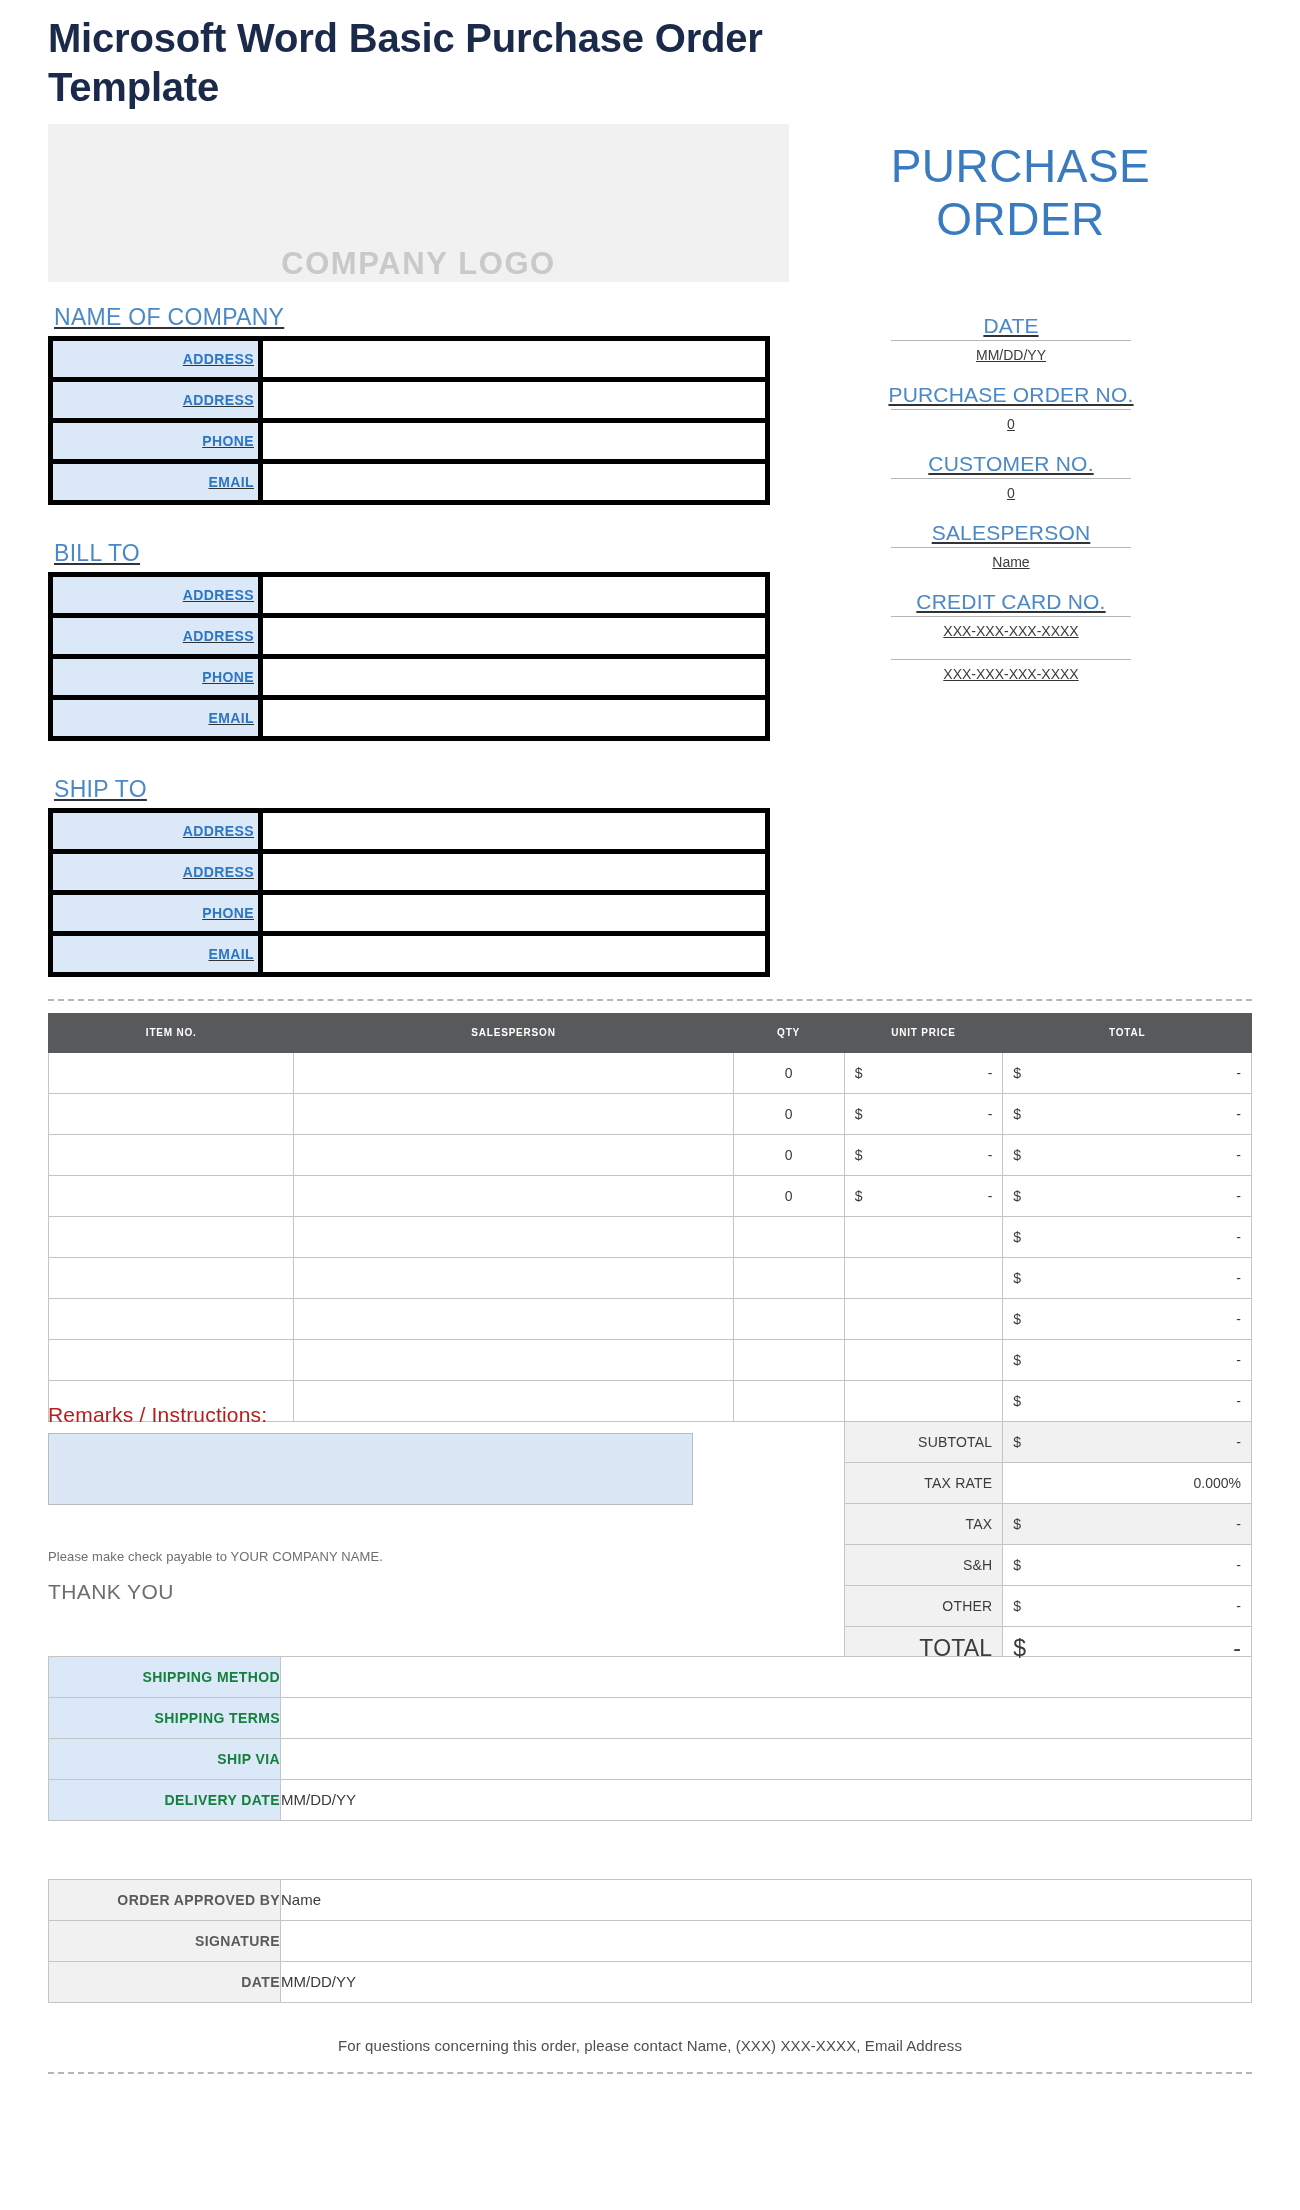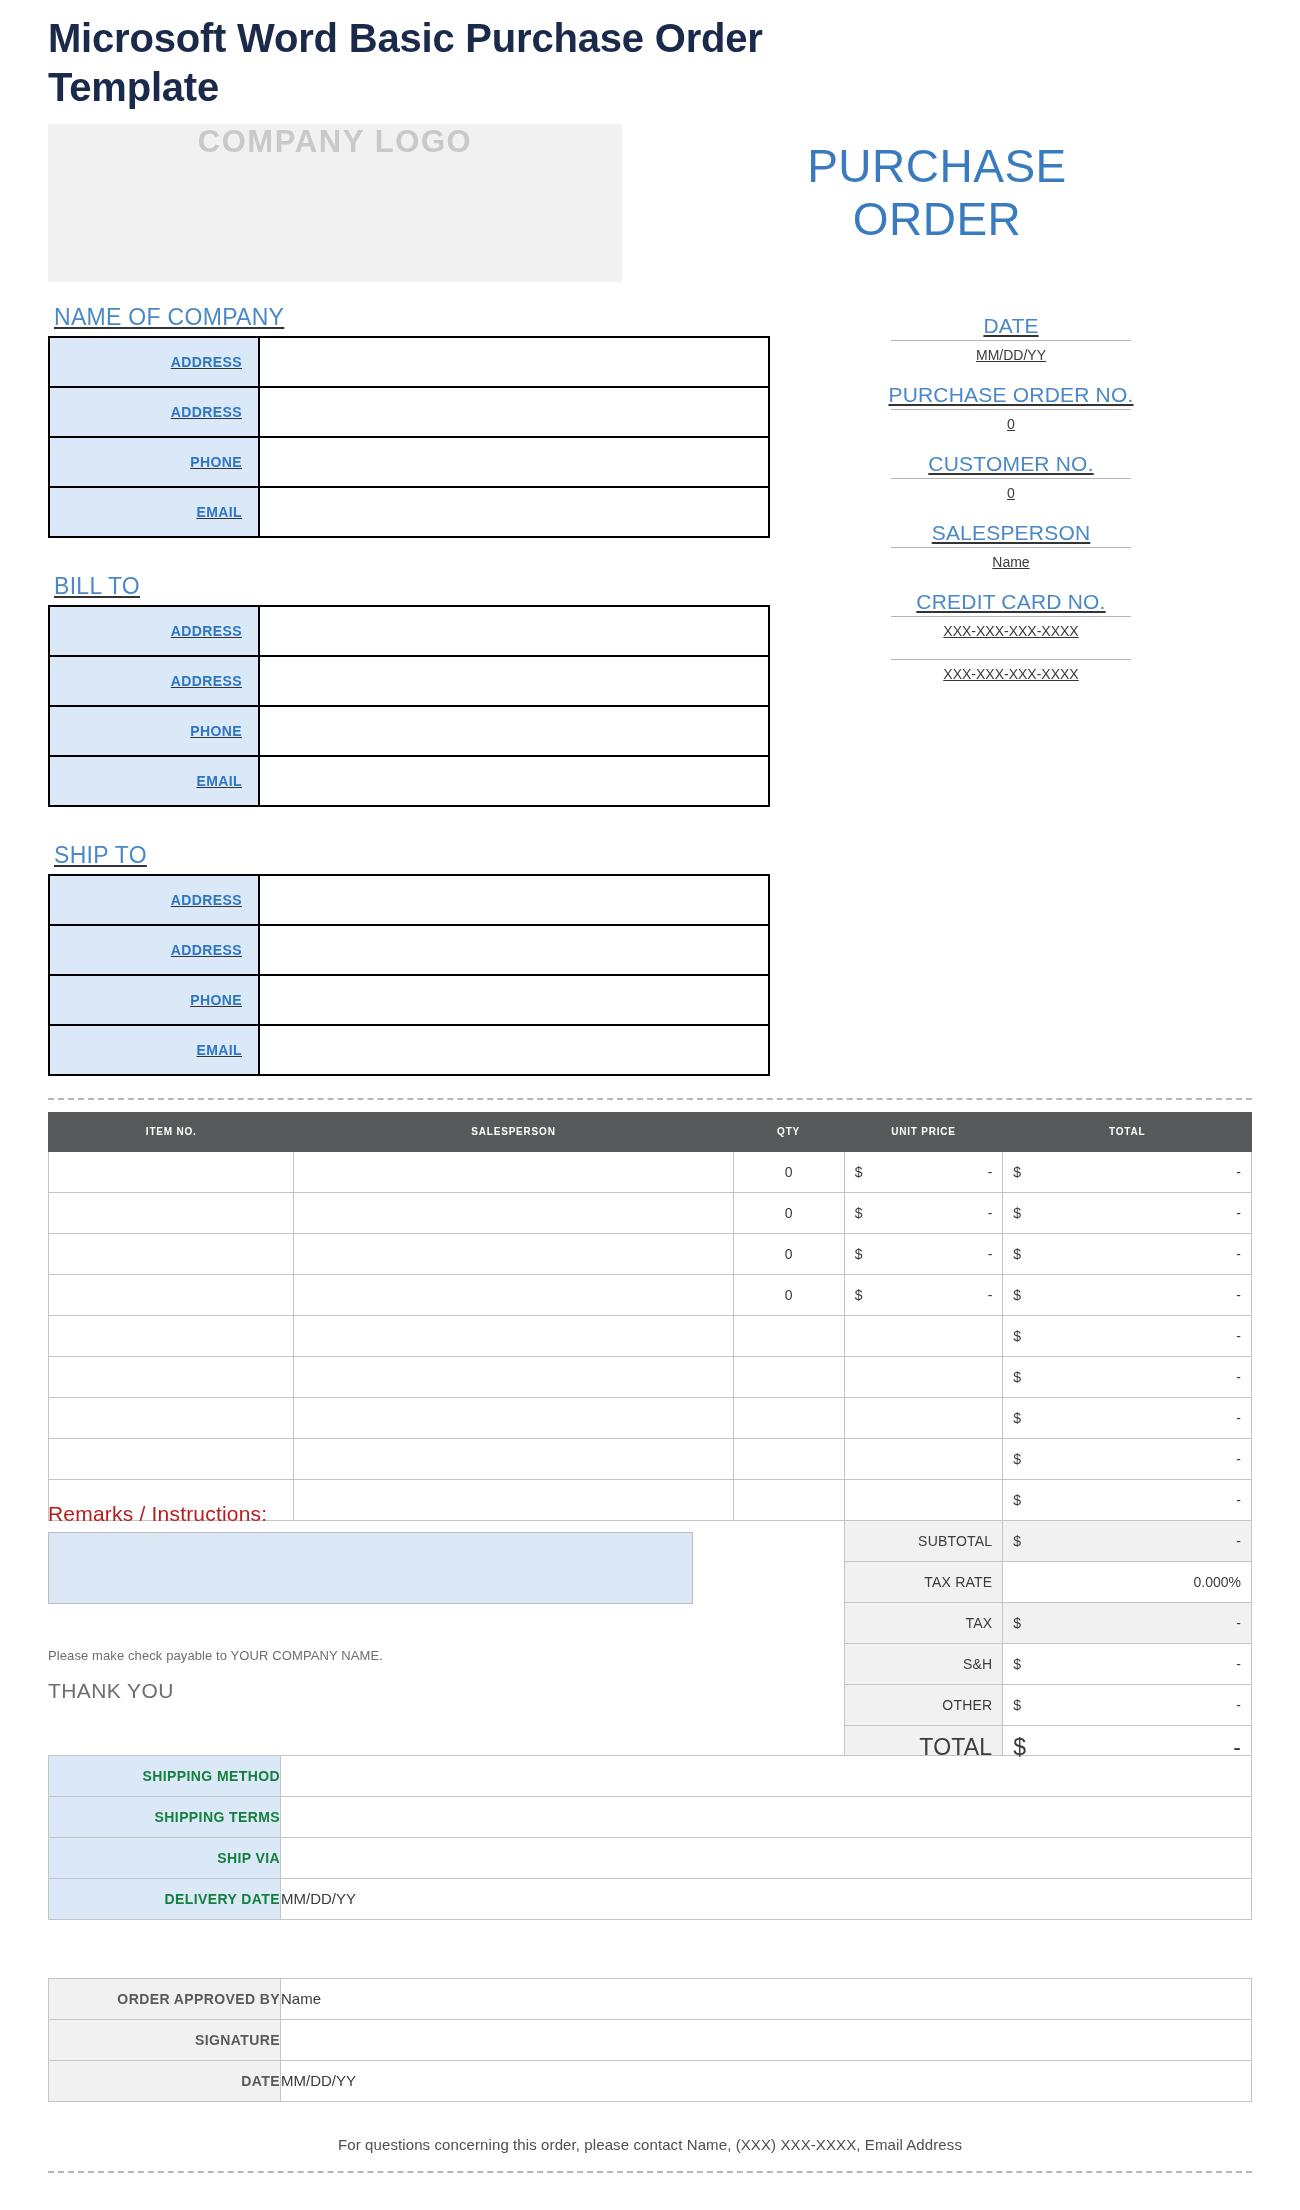--- a/index.html
+++ b/index.html
@@ -29,25 +29,25 @@
   }
 
   
   .header-row {
     display: flex;
     align-items: flex-start;
     margin-top: 12px;
     padding: 0 48px 0 48px;
   }
   .logo-box {
-    width: 574px;
+    width: 741px;
     height: 158px;
     background: #f1f1f1;
     display: flex;
-    align-items: flex-start;
+    align-items: flex-end;
     justify-content: center;
   }
   .logo-text {
     font-size: 31px;
     font-weight: bold;
     letter-spacing: 1.6px;
     color: #c9c9c9;
   }
   .po-heading {
     flex: 1;
@@ -70,21 +70,21 @@
     font-size: 23px;
     color: #4a88c7;
     letter-spacing: 0.3px;
     margin: 0 0 5px 6px;
     font-weight: normal;
   }
   .sec-head.spaced { margin-top: 35px; }
 
   
   table.fieldtbl { border-collapse: collapse; width: 100%; table-layout: fixed; }
-  table.fieldtbl td { border: 2px solid #000000; height: 41px; padding: 16px; }
+  table.fieldtbl td { border: 5px solid #000000; height: 41px; padding: 4px; }
   td.lbl-blue {
     width: 210px;
     background: #dbe8f7;
     color: #2d76c4;
     font-weight: bold;
     font-size: 14px;
     letter-spacing: 0.4px;
     text-align: right;
     padding-right: 14px;
   }

